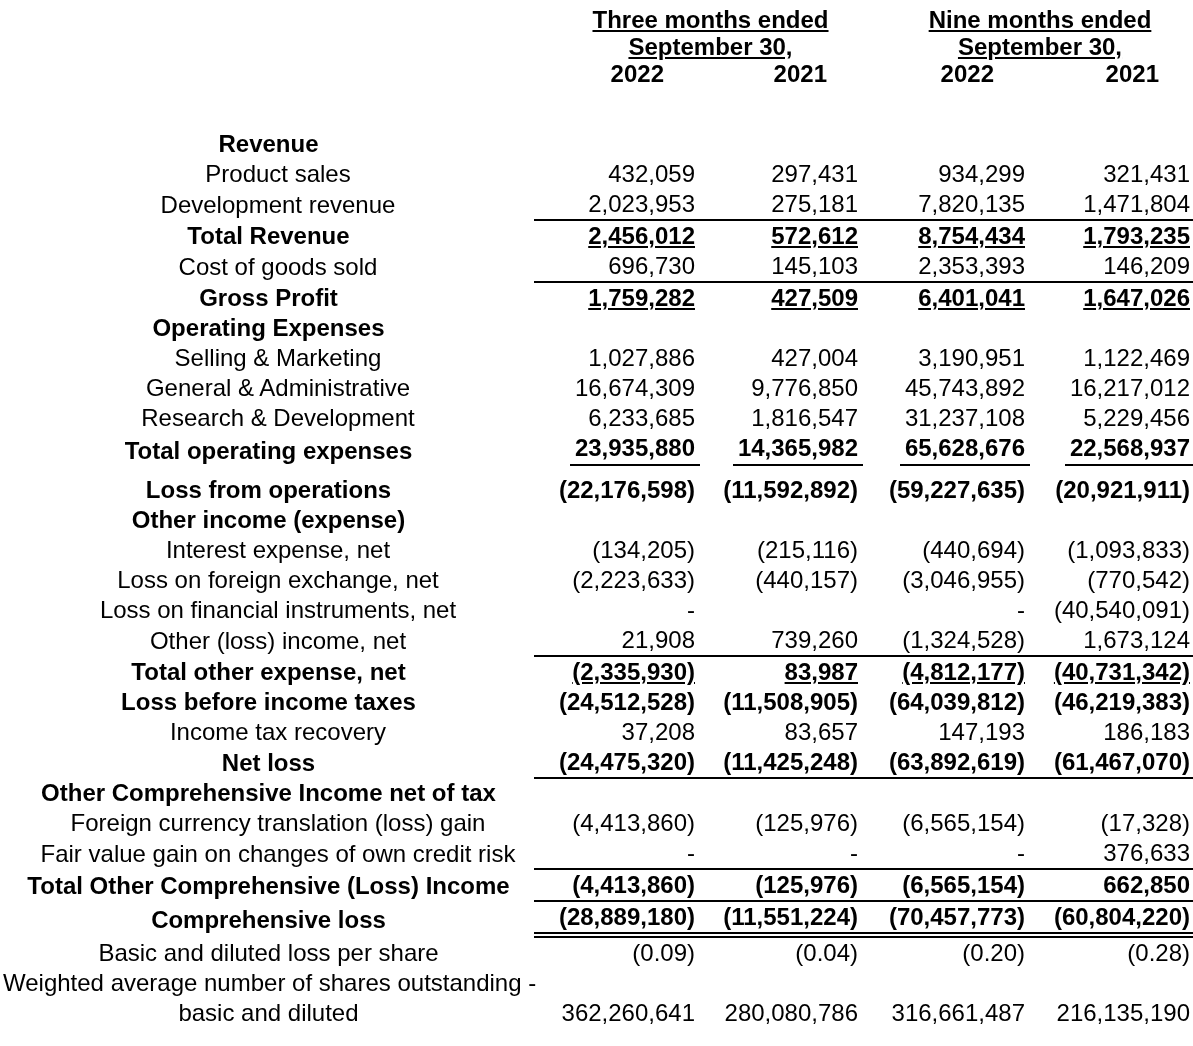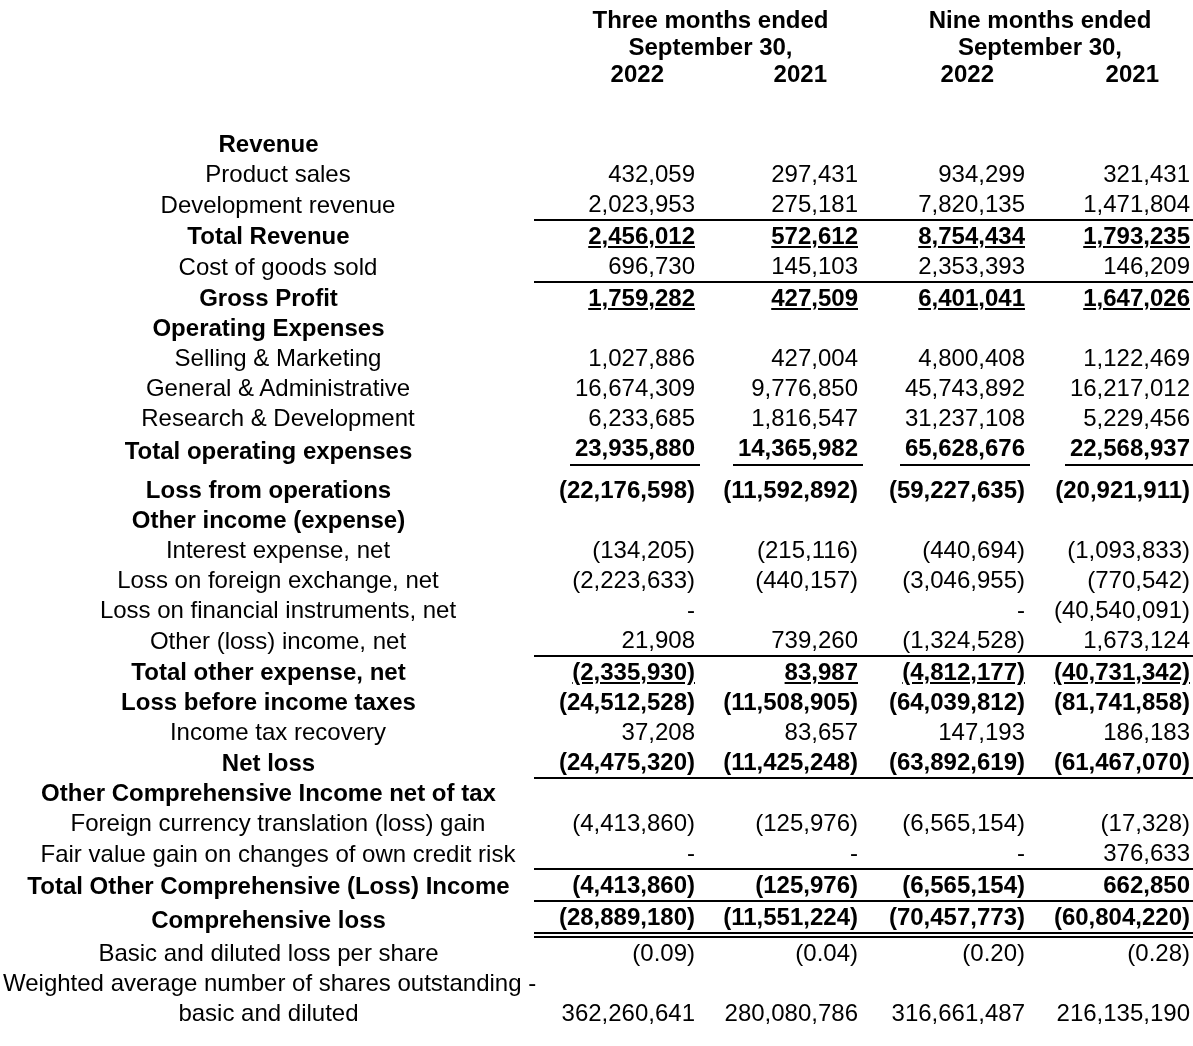--- a/index.html
+++ b/index.html
@@ -19,21 +19,21 @@
   td { padding: 0; vertical-align: bottom; }
 
   col.c-label { width: 534px; }
   col.c-num1 { width: 164px; }
   col.c-num2 { width: 163px; }
   col.c-num3 { width: 167px; }
   col.c-num4 { width: 165px; }
 
   
   tr.hdr td { line-height: 27px; font-weight: bold; }
-  tr.hdr td.group { text-align: center; padding-left: 26px; white-space: nowrap; }
+  tr.hdr td.group { text-align: center; padding-left: 26px; white-space: nowrap; text-decoration: underline; }
   tr.hdr td.year  { text-align: right; padding-right: 34px; }
   tr.spacer td { height: 42px; }
 
   
   tbody td { line-height: 30px; }
   td.label { text-align: center; padding-left: 3px; white-space: nowrap; overflow: visible; }
   tr.item td.label { padding-left: 22px; }
   td.num { text-align: right; padding-right: 3px; white-space: nowrap; }
 
   tr.section td, tr.total td { font-weight: bold; }
@@ -133,21 +133,21 @@
           <td class="label">Operating Expenses</td>
           <td class="num"><span></span></td>
           <td class="num"><span></span></td>
           <td class="num"><span></span></td>
           <td class="num"><span></span></td>
         </tr>
         <tr class="item">
           <td class="label">Selling &amp; Marketing</td>
           <td class="num"><span>1,027,886</span></td>
           <td class="num"><span>427,004</span></td>
-          <td class="num"><span>4,800,408</span></td>
+          <td class="num"><span>3,190,951</span></td>
           <td class="num"><span>1,122,469</span></td>
         </tr>
         <tr class="item">
           <td class="label">General &amp; Administrative</td>
           <td class="num"><span>16,674,309</span></td>
           <td class="num"><span>9,776,850</span></td>
           <td class="num"><span>45,743,892</span></td>
           <td class="num"><span>16,217,012</span></td>
         </tr>
         <tr class="item">
@@ -211,21 +211,21 @@
           <td class="num"><span>(2,335,930)</span></td>
           <td class="num"><span>83,987</span></td>
           <td class="num"><span>(4,812,177)</span></td>
           <td class="num"><span>(40,731,342)</span></td>
         </tr>
         <tr class="total">
           <td class="label">Loss before income taxes</td>
           <td class="num"><span>(24,512,528)</span></td>
           <td class="num"><span>(11,508,905)</span></td>
           <td class="num"><span>(64,039,812)</span></td>
-          <td class="num"><span>(81,741,858)</span></td>
+          <td class="num"><span>(46,219,383)</span></td>
         </tr>
         <tr class="item">
           <td class="label">Income tax recovery</td>
           <td class="num"><span>37,208</span></td>
           <td class="num"><span>83,657</span></td>
           <td class="num"><span>147,193</span></td>
           <td class="num"><span>186,183</span></td>
         </tr>
         <tr class="total b-bottom">
           <td class="label">Net loss</td>

